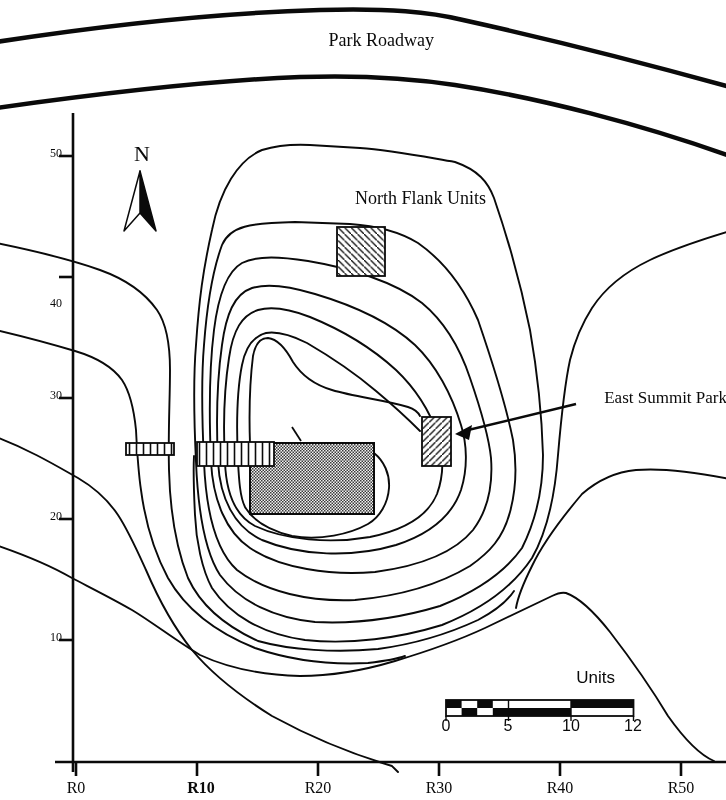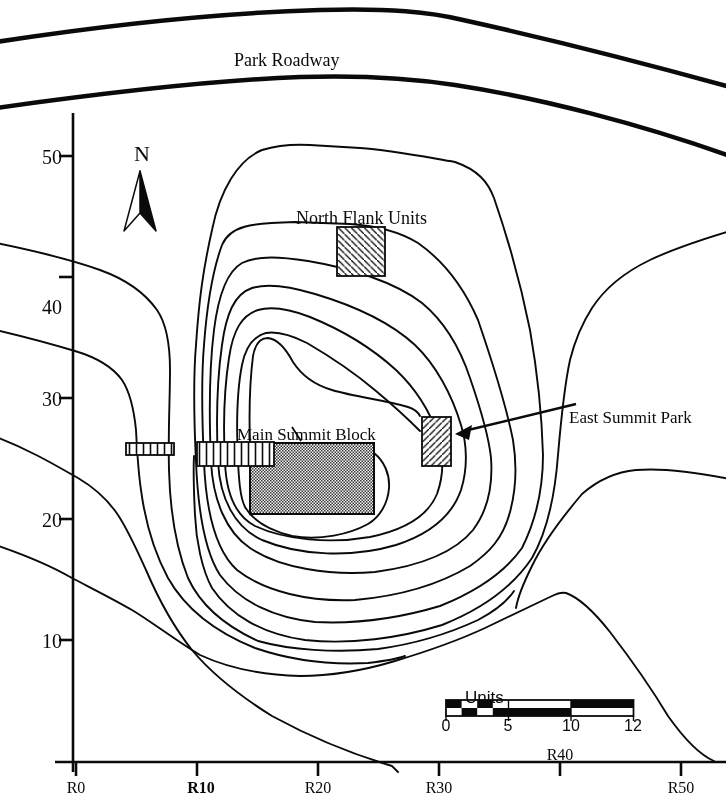--- a/index.html
+++ b/index.html
@@ -1,22 +1,22 @@
 <!DOCTYPE html>
 <html><head>
 <meta charset="utf-8">
 <style>
   html,body{margin:0;padding:0;background:#fff;}
   #fig{position:relative;width:726px;height:800px;background:#ffffff;overflow:hidden;
        font-family:"Liberation Serif", serif;color:#0a0a0a;}
   #map-svg{position:absolute;left:0;top:0;}
-  .lbl{position:absolute;text-align:left;font-size:17px;line-height:1.1;
-       color:#0a0a0a;white-space:nowrap;margin-top:20px;}
+  .lbl{position:absolute;text-align:right;font-size:17px;line-height:1.1;
+       color:#0a0a0a;white-space:nowrap;}
   .lbl.big{font-size:18px;}
-  .axis-y{position:absolute;width:34px;text-align:right;font-size:20px;}
+  .axis-y{position:absolute;width:34px;text-align:right;font-size:12px;}
   .axis-x{position:absolute;width:50px;text-align:center;font-size:16px;}
   .sans{font-family:"Liberation Sans", sans-serif;}
   .scale-num{position:absolute;width:40px;text-align:center;font-size:16px;}
   .north-n{position:absolute;width:40px;text-align:center;font-size:22px;}
 </style>
 </head>
 <body>
 
 <div id="fig">
 
@@ -163,40 +163,39 @@
       <line x1="571" y1="700" x2="571" y2="716" stroke-width="1.4"></line>
       <line x1="446" y1="716" x2="446" y2="721" stroke-width="1.4"></line>
       <line x1="508.5" y1="716" x2="508.5" y2="721" stroke-width="1.4"></line>
       <line x1="571" y1="716" x2="571" y2="721" stroke-width="1.4"></line>
       <line x1="633.5" y1="716" x2="633.5" y2="721" stroke-width="1.4"></line>
     </g>
   </svg>
 
   <div class="lbl big" style="left:234px;top:31px;width:200px;">Park Roadway</div>
 
-  <div class="lbl big" style="left:296px;top:189px;width:200px;">North Flank Units</div>
-
-
-  <div class="lbl" style="left:237px;top:406px;width:200px;">Main Summit Block</div>
+  <div class="lbl big" style="left:286px;top:189px;width:200px;">North Flank Units</div>
+
+
 
   <div class="lbl" style="left:569px;top:389px;width:158px;">East Summit Park</div>
 
   <div class="north-n" style="left:122px;top:141px;">N</div>
 
   <div class="axis-y" style="left:28px;top:146px;">50</div>
   <div class="axis-y" style="left:28px;top:267px;margin-top:29px;">40</div>
   <div class="axis-y" style="left:28px;top:388px;">30</div>
   <div class="axis-y" style="left:28px;top:509px;">20</div>
   <div class="axis-y" style="left:28px;top:630px;">10</div>
 
   <div class="axis-x" style="left:51px;top:779px;">R0</div>
   <div class="axis-x" style="left:176px;top:779px;font-weight:bold;">R10</div>
   <div class="axis-x" style="left:293px;top:779px;">R20</div>
   <div class="axis-x" style="left:414px;top:779px;">R30</div>
-  <div class="axis-x" style="left:535px;top:746px;">R40</div>
+  <div class="axis-x" style="left:535px;top:779px;">R40</div>
   <div class="axis-x" style="left:656px;top:779px;">R50</div>
 
   <div class="lbl sans" style="left:465px;top:669px;width:150px;">Units</div>
   <div class="scale-num sans" style="left:426px;top:717px;">0</div>
   <div class="scale-num sans" style="left:488px;top:717px;">5</div>
   <div class="scale-num sans" style="left:551px;top:717px;">10</div>
   <div class="scale-num sans" style="left:613px;top:717px;">12</div>
 
 </div>
 

